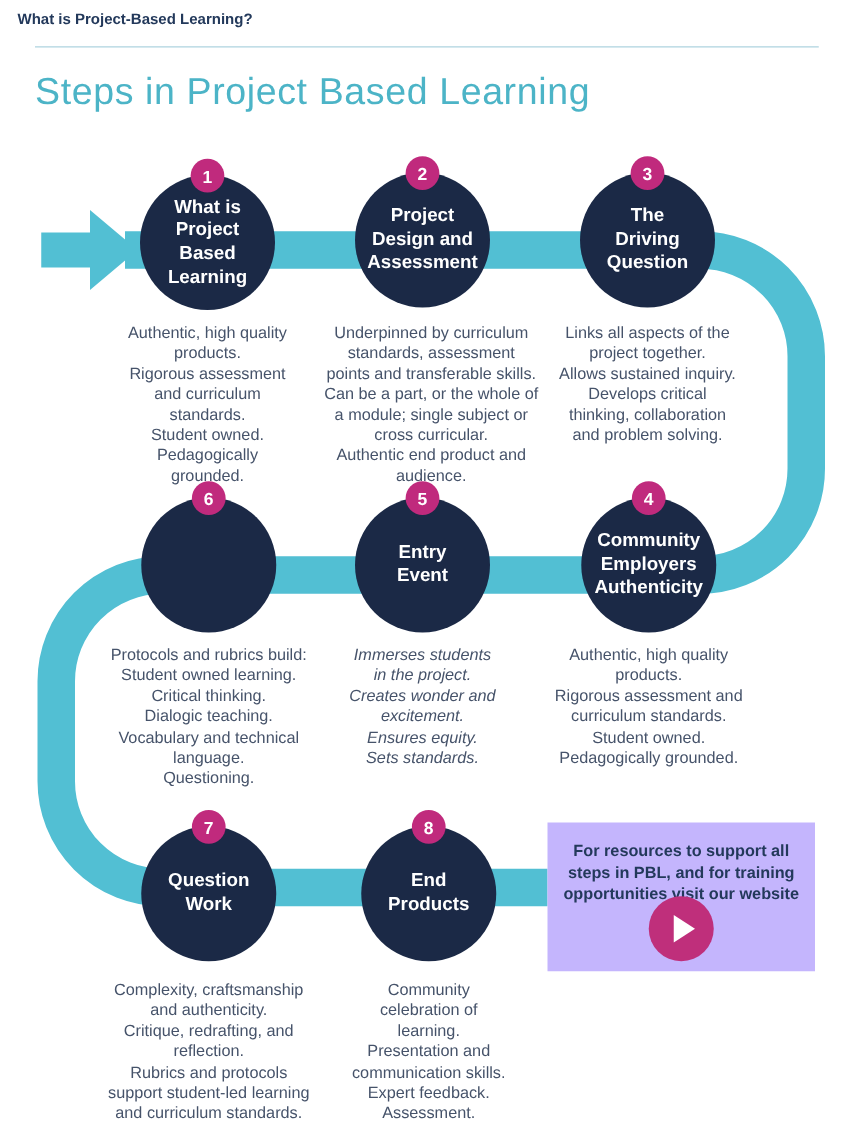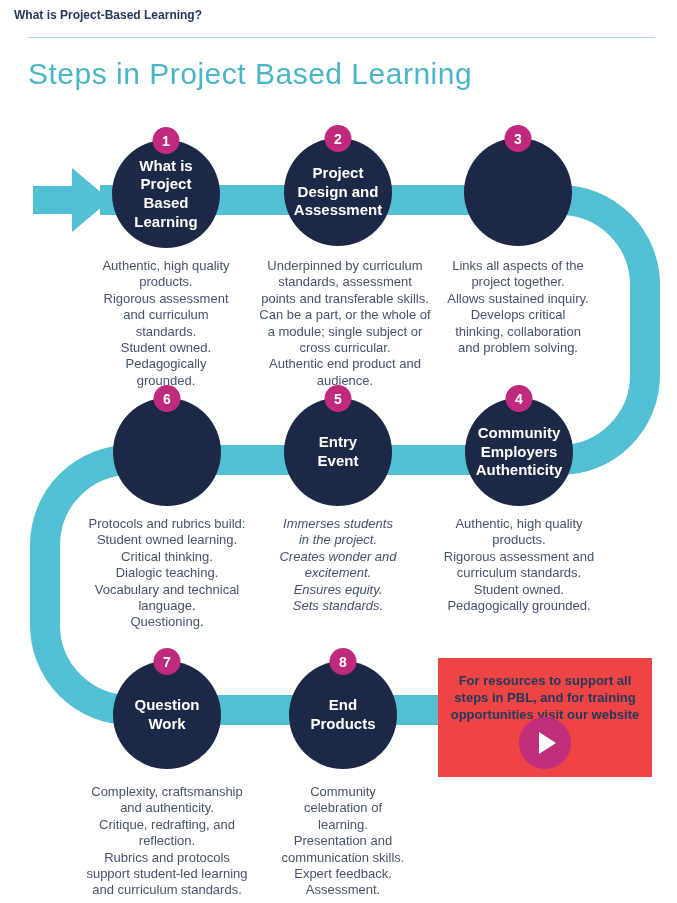--- a/index.html
+++ b/index.html
@@ -47,21 +47,21 @@
   .d1 { left:166px; top:258px; width:182px; }
   .d2 { left:345px; top:258px; width:212px; }
   .d3 { left:518px; top:258px; width:192px; }
   .d4 { left:519px; top:516px; width:212px; }
   .d5 { left:338px; top:516px; width:172px;font-style:italic; }
   .d6 { left:167px; top:516px; width:212px; }
   .d7 { left:167px; top:784px; width:224px; }
   .d8 { left:343px; top:784px; width:172px; }
   .cta-box {
     position:absolute; left:438px; top:658px; width:214px; height:119px;
-    background:#ef4444; z-index:2; text-align:center; padding-top:15px;
+    background:#c4b5fd; z-index:2; text-align:center; padding-top:15px;
   }
   .cta-text {
     font-size:13px; font-weight:bold; color:#23395b; line-height:1.3;
     white-space:pre-line;
   }
   .play-button {
     position:absolute; left:50%; transform:translateX(-50%); top:59px;
     width:52px; height:52px; border-radius:50%; background:#bf2f7b;
     border:none; cursor:pointer;
     display:flex; align-items:center; justify-content:center;
@@ -93,20 +93,23 @@
 Learning</div>
 </div>
 <div class="step s2">
   <div class="badge">2</div>
   <div class="step-title">Project
 Design and
 Assessment</div>
 </div>
 <div class="step s3">
   <div class="badge">3</div>
+  <div class="step-title">The
+Driving
+Question</div>
 </div>
 <div class="step s4">
   <div class="badge">4</div>
   <div class="step-title">Community
 Employers
 Authenticity</div>
 </div>
 <div class="step s5">
   <div class="badge">5</div>
   <div class="step-title">Entry

